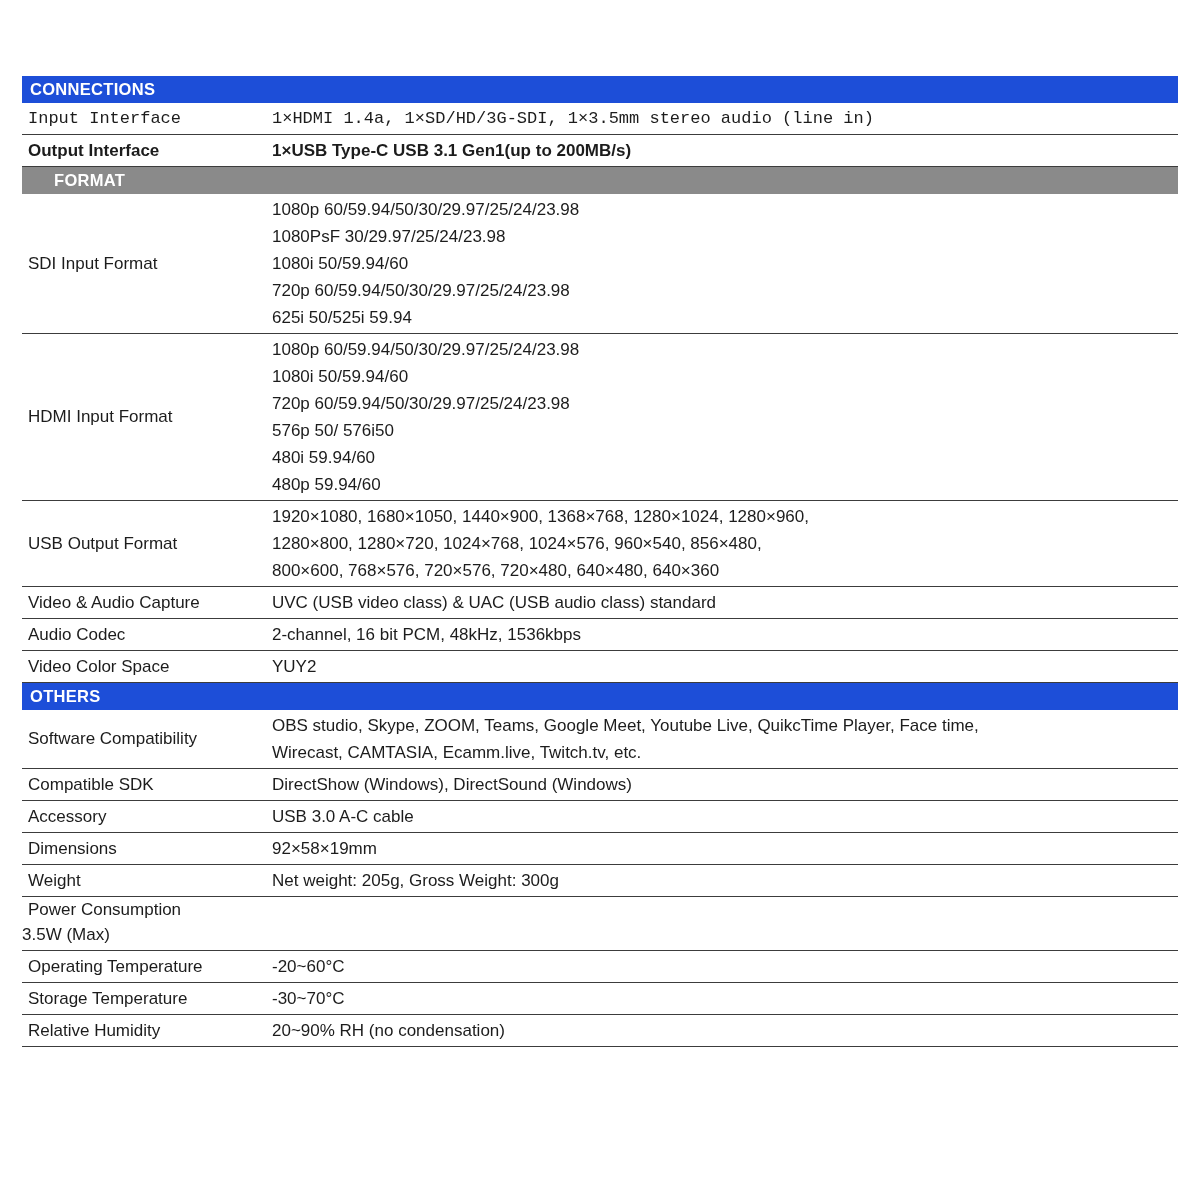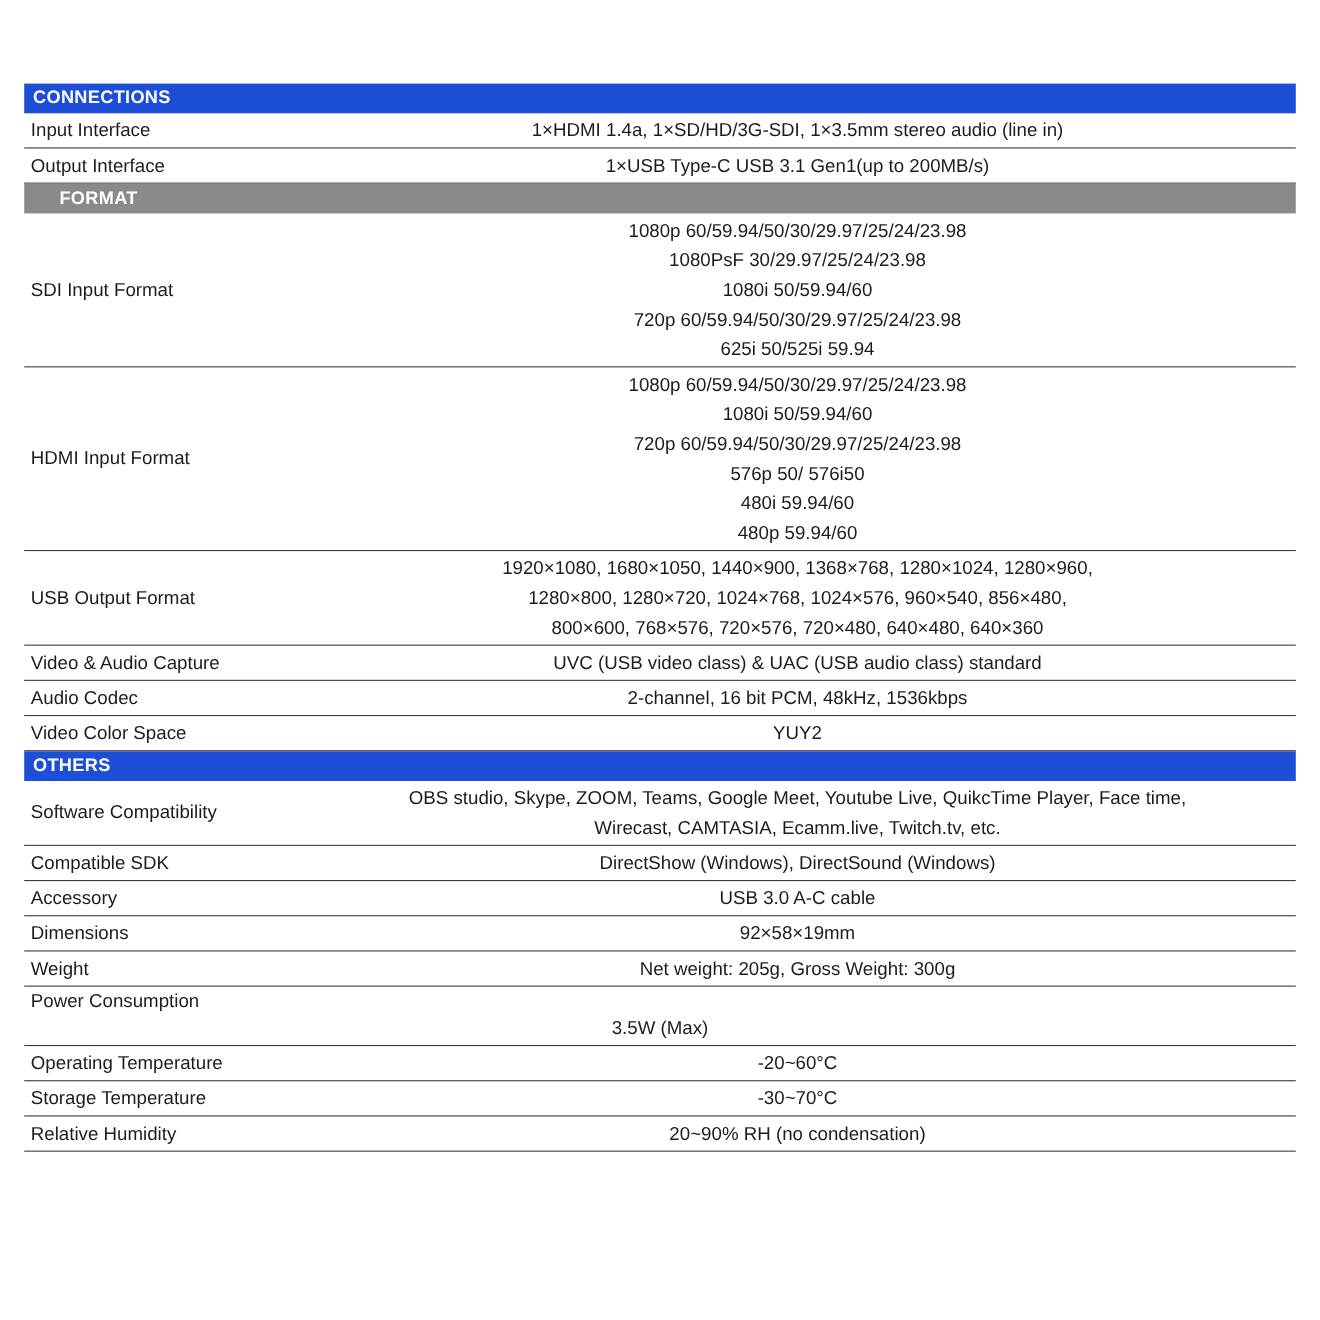--- a/index.html
+++ b/index.html
@@ -46,36 +46,35 @@
     align-items: center;
     line-height: 22px;
   }
   .spec-value {
     flex: 1;
     font-size: 17px;
   }
   .value-line {
     line-height: 27px;
     white-space: nowrap;
-    text-align: center;
   }
 </style>
 </head>
 <body>
 
 <div class="page">
   <div class="spec-table">
       <div class="section-header" style="background: #1d4ed8; color: rgb(255, 255, 255);">CONNECTIONS</div>
-      <div class="spec-row" style="border-bottom-color: rgb(60, 60, 60);">
+      <div class="spec-row" style="border-bottom-color: rgb(60, 60, 60); font-family: Liberation Mono, monospace;">
         <div class="spec-label">Input Interface</div>
         <div class="spec-value">
           <div class="value-line">1×HDMI 1.4a, 1×SD/HD/3G-SDI, 1×3.5mm stereo audio (line in)</div>
         </div>
       </div>
-      <div class="spec-row" style="border-bottom-color: rgb(60, 60, 60);">
+      <div class="spec-row" style="border-bottom-color: rgb(60, 60, 60); font-weight: bold;">
         <div class="spec-label">Output Interface</div>
         <div class="spec-value">
           <div class="value-line">1×USB Type-C USB 3.1 Gen1(up to 200MB/s)</div>
         </div>
       </div>
       <div class="section-header" style="background: rgb(138, 138, 138); color: rgb(255, 255, 255); padding-left: 32px;">FORMAT</div>
       <div class="spec-row" style="border-bottom-color: rgb(60, 60, 60);">
         <div class="spec-label">SDI Input Format</div>
         <div class="spec-value">
           <div class="value-line">1080p 60/59.94/50/30/29.97/25/24/23.98</div>

